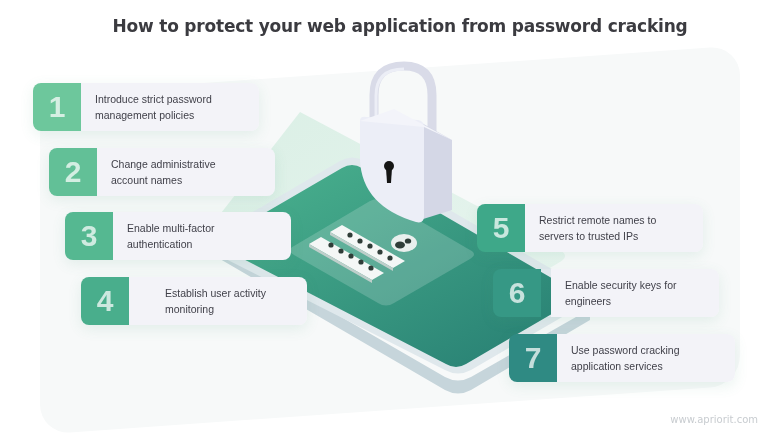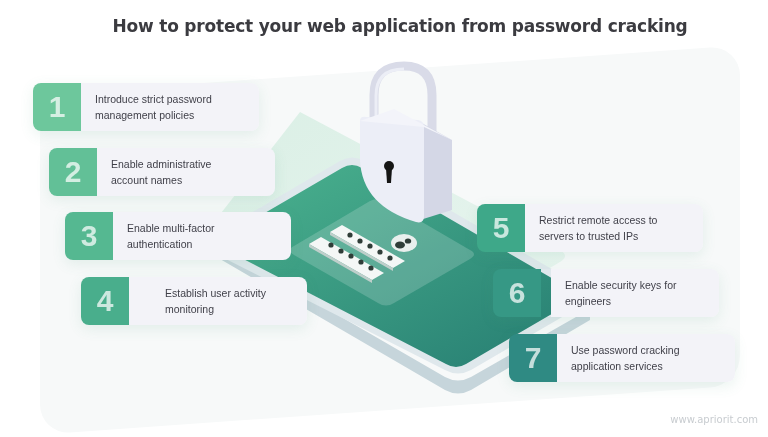--- a/index.html
+++ b/index.html
@@ -114,39 +114,39 @@
 </svg>
 
 <div class="step" style="left:33px; top:83px; width:226px;">
   <div class="num" style="background:#6dc79c;">1</div>
   <div class="label" style="flex:1;">Introduce strict password
 management policies</div>
 </div>
 
 <div class="step" style="left:49px; top:148px; width:226px;">
   <div class="num" style="background:#62c097;">2</div>
-  <div class="label" style="flex:1;">Enable administrative
+  <div class="label" style="flex:1;">Change administrative
 account names</div>
 </div>
 
 <div class="step" style="left:65px; top:212px; width:226px;">
   <div class="num" style="background:#55b891;">3</div>
   <div class="label" style="flex:1;">Enable multi-factor
 authentication</div>
 </div>
 
 <div class="step" style="left:81px; top:277px; width:226px;">
   <div class="num" style="background:#49ae8c;">4</div>
   <div class="label" style="flex:1;padding-left:36px;">Establish user activity
 monitoring</div>
 </div>
 
 <div class="step" style="left:477px; top:204px; width:226px;">
   <div class="num" style="background:#3ea889;">5</div>
-  <div class="label" style="flex:1;">Restrict remote access to
+  <div class="label" style="flex:1;">Restrict remote names to
 servers to trusted IPs</div>
 </div>
 
 <div class="step" style="left:493px; top:269px; width:226px;">
   <div class="num" style="background:#369885;">6</div>
   <div class="label" style="flex:1;margin-left:10px;">Enable security keys for
 engineers</div>
 </div>
 
 <div class="step" style="left:509px; top:334px; width:226px;">

